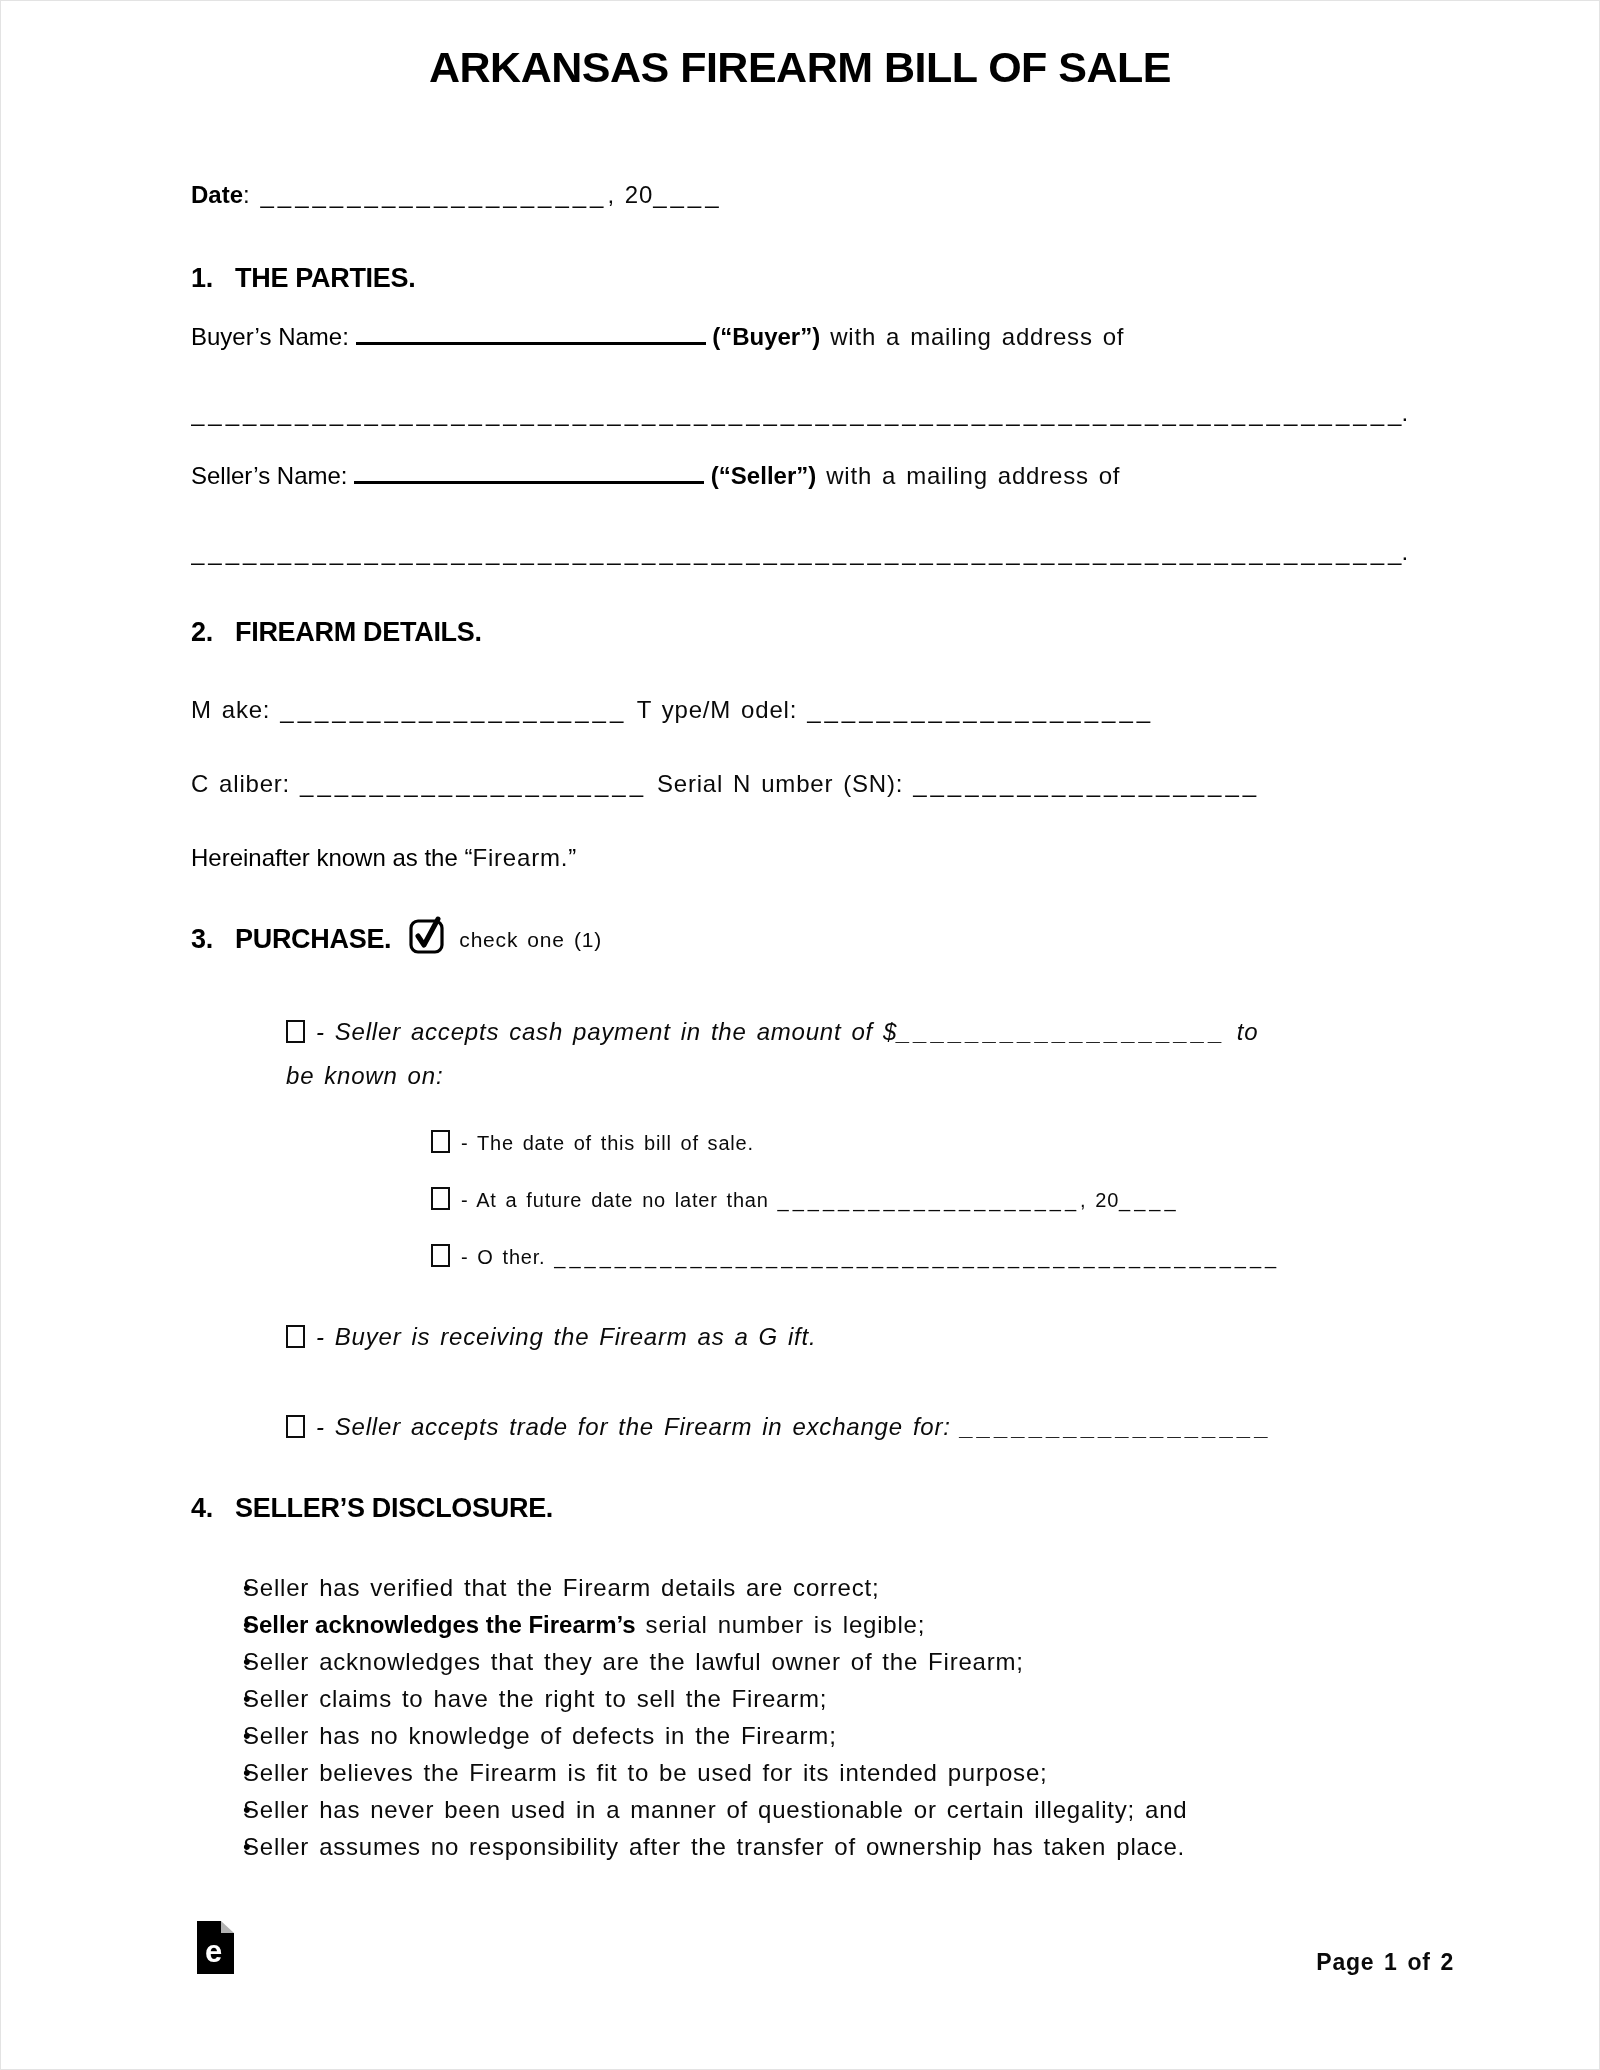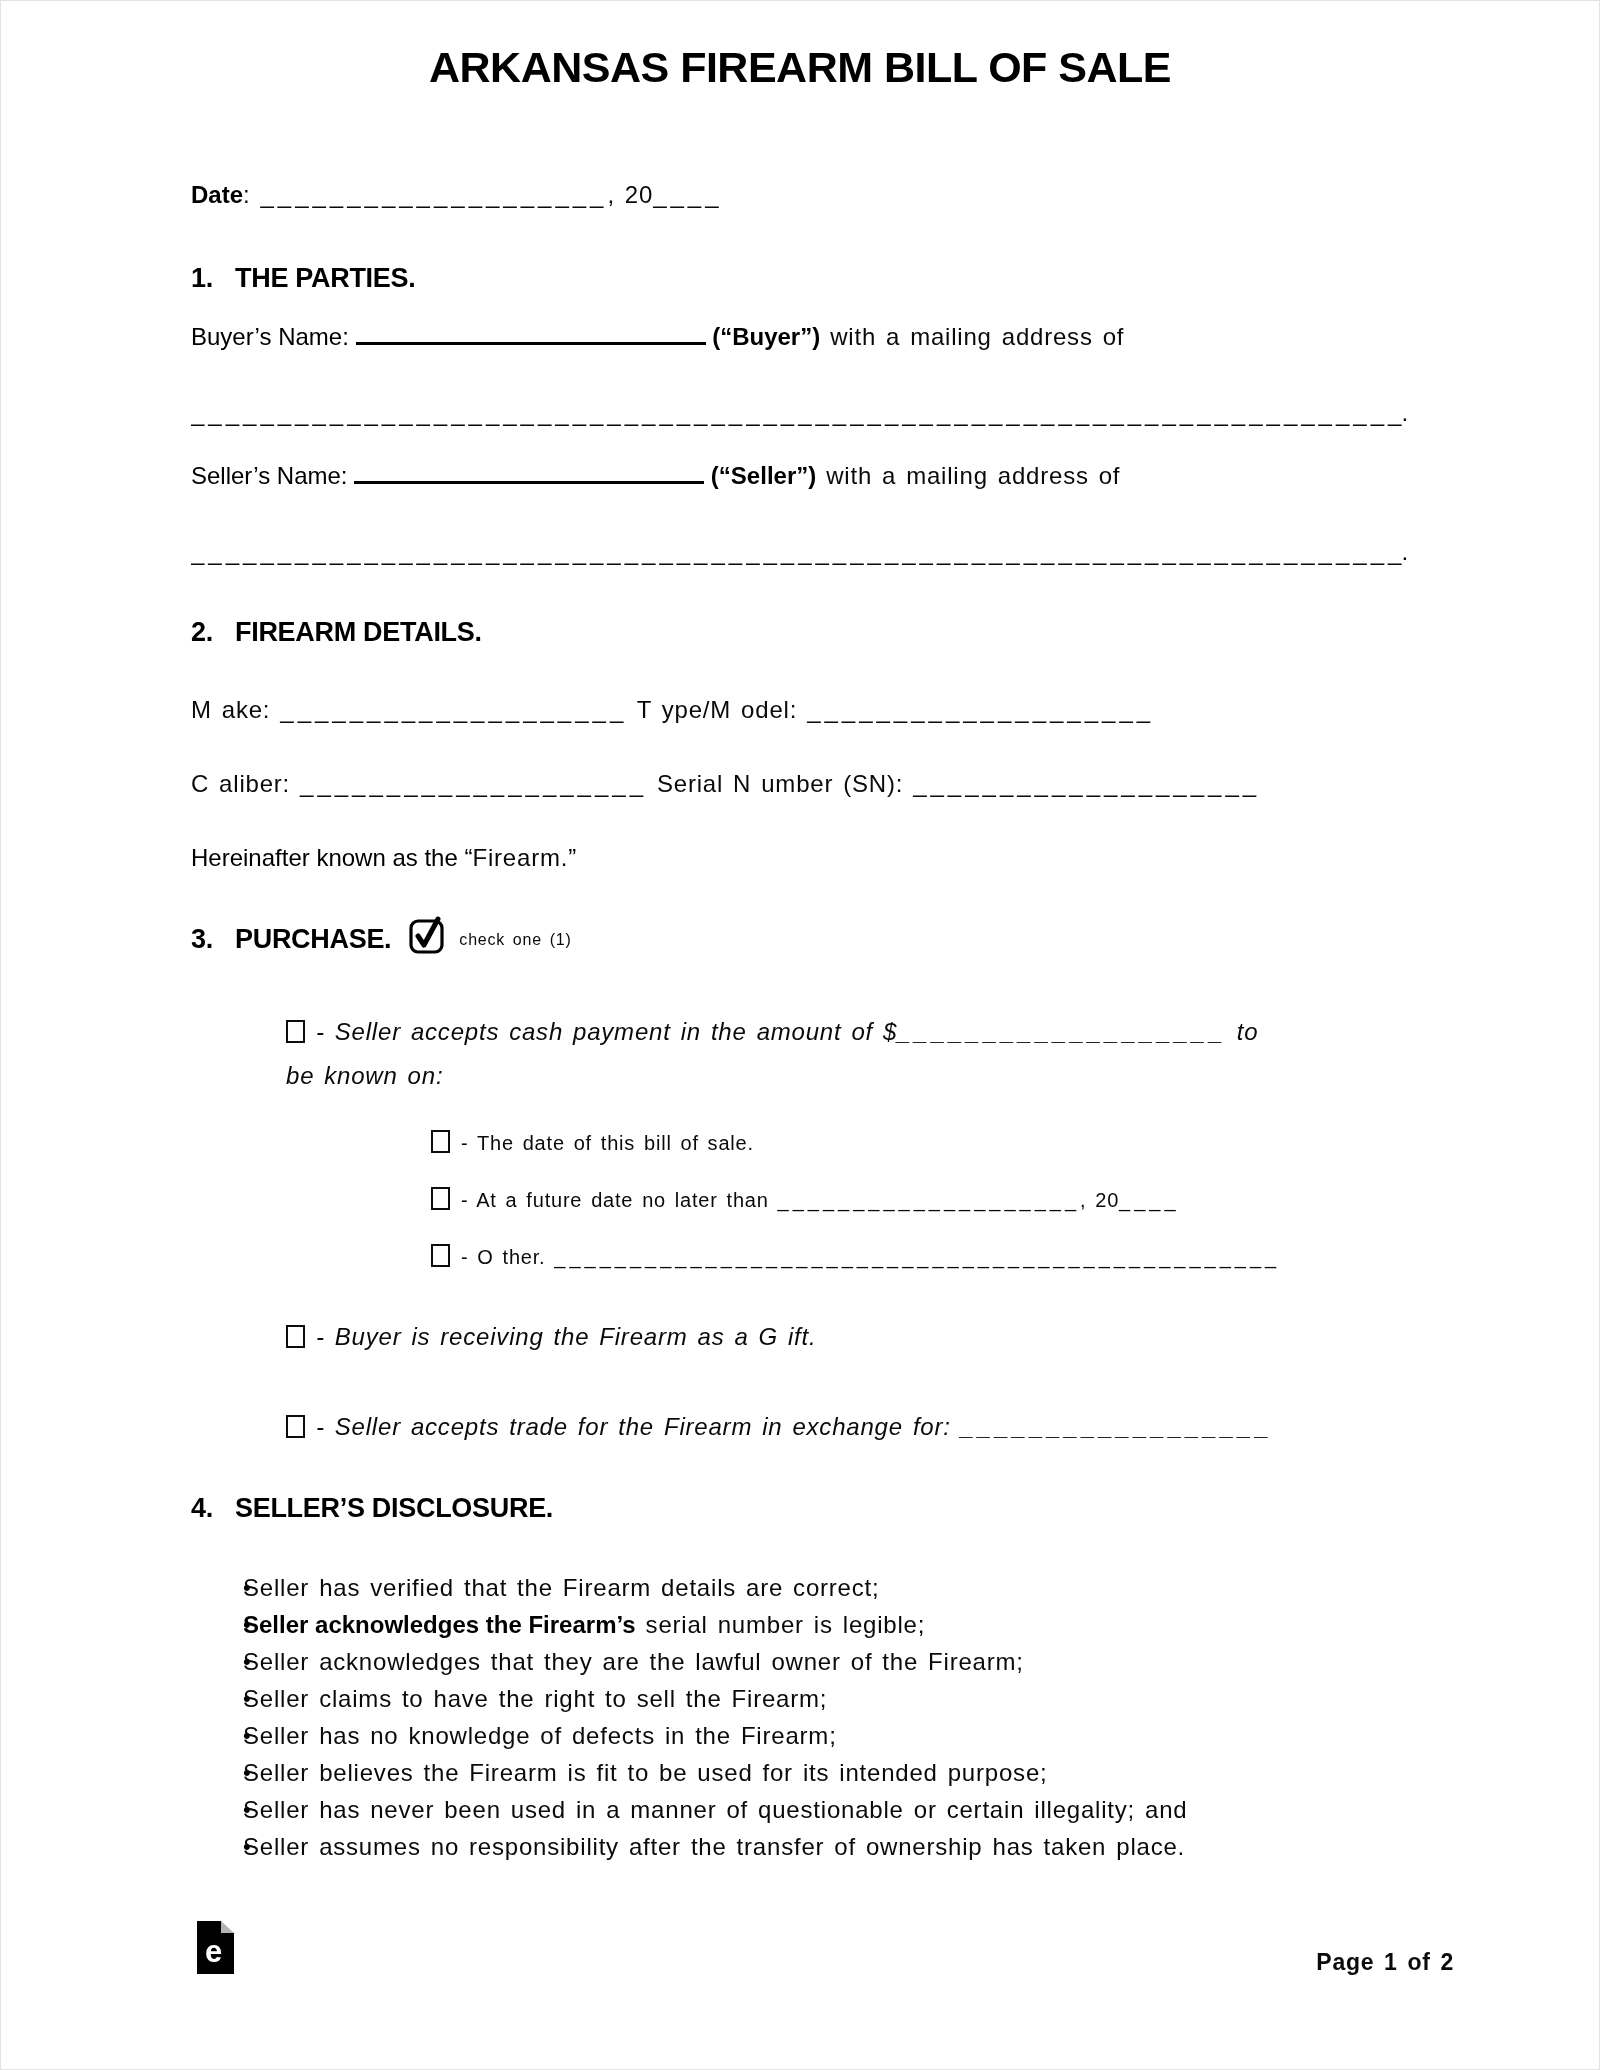--- a/index.html
+++ b/index.html
@@ -39,21 +39,21 @@
   .addr-row { margin-top:46px; display:flex; align-items:baseline; }
   .addr-row .addr-dashes { flex:1; overflow:hidden; }
   .seller-row { margin-top:30px; }
   .h-firearm { margin-top:50px; }
   .make-row { margin-top:48px; }
   .caliber-row { margin-top:44px; }
   .hereinafter-row { margin-top:44px; }
 
   .h-purchase { margin-top:42px; display:flex; align-items:center; }
   .checked-box { margin:0 14px 0 18px; position:relative; top:-2px; }
-  .check-one { font-size:16px; font-weight:normal; }
+  .check-one { font-size:21px; font-weight:normal; }
 
   .solid-blank {
     display:inline-block;
     width:350px; height:26px;
     border-bottom:3px solid #000;
     vertical-align:baseline;
   }
 
   .cbox {
     display:inline-block;

